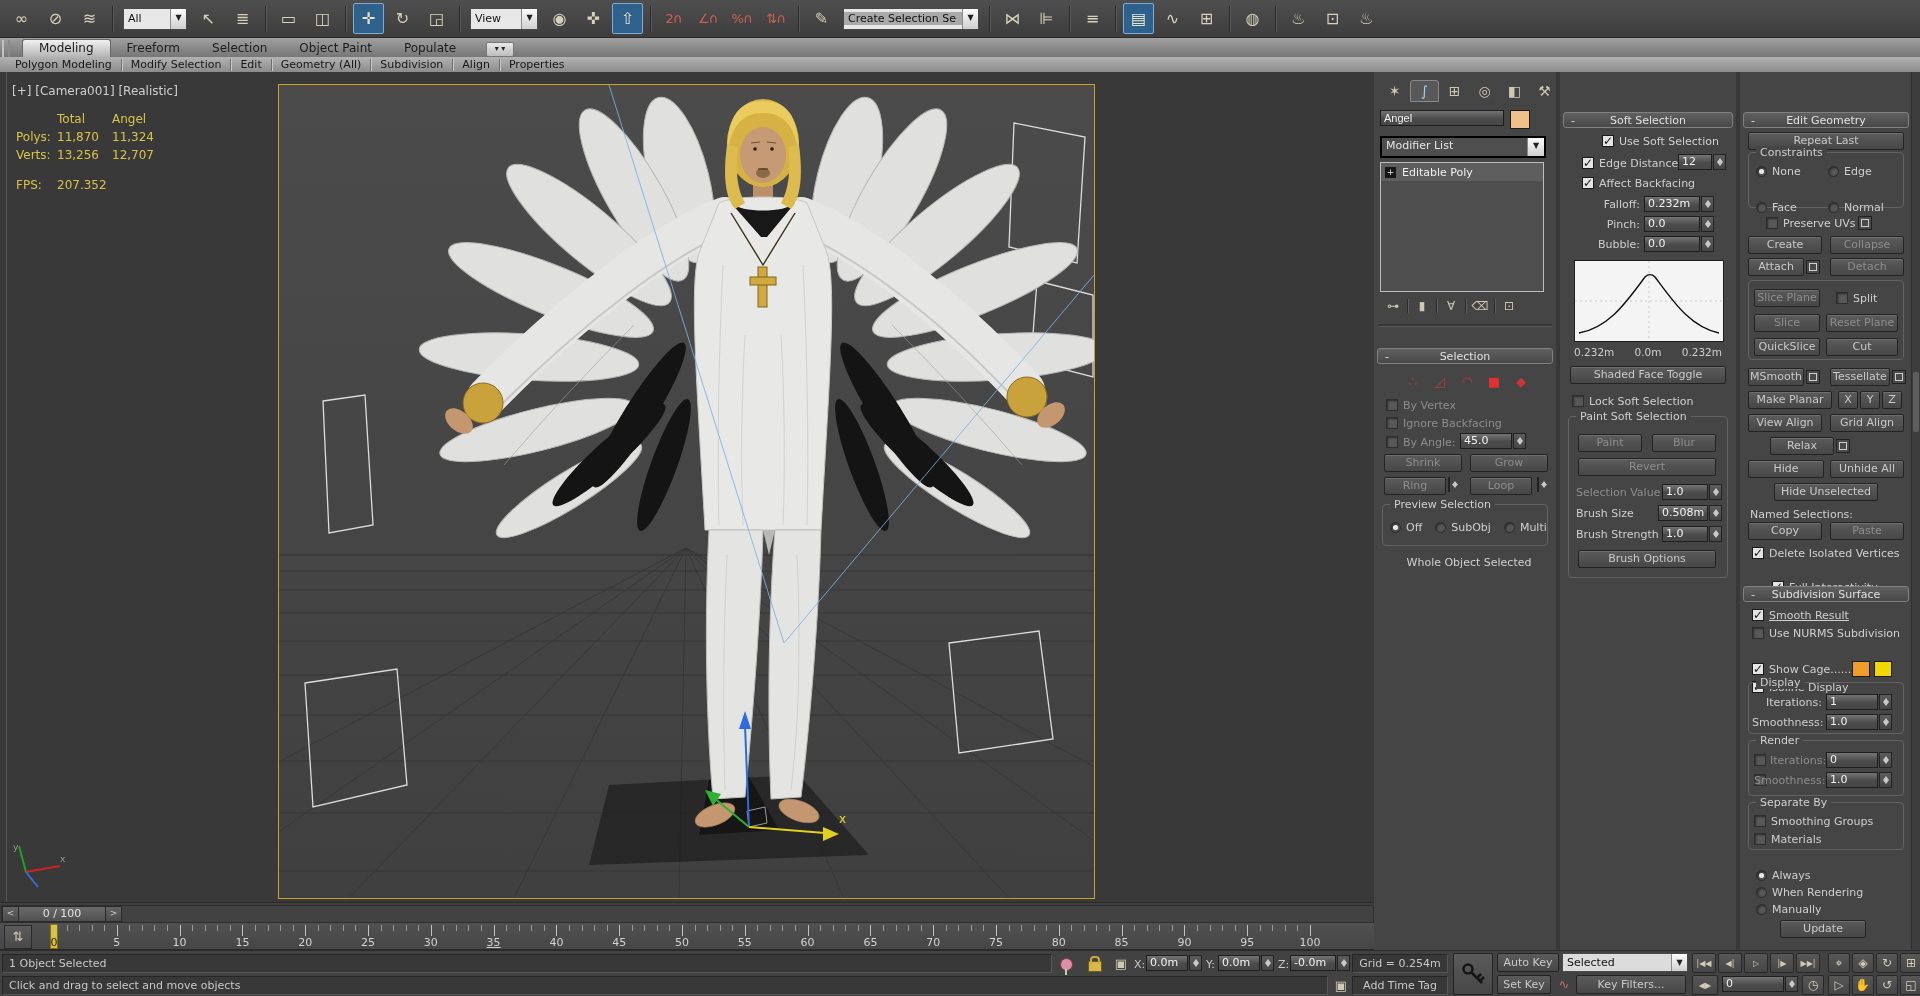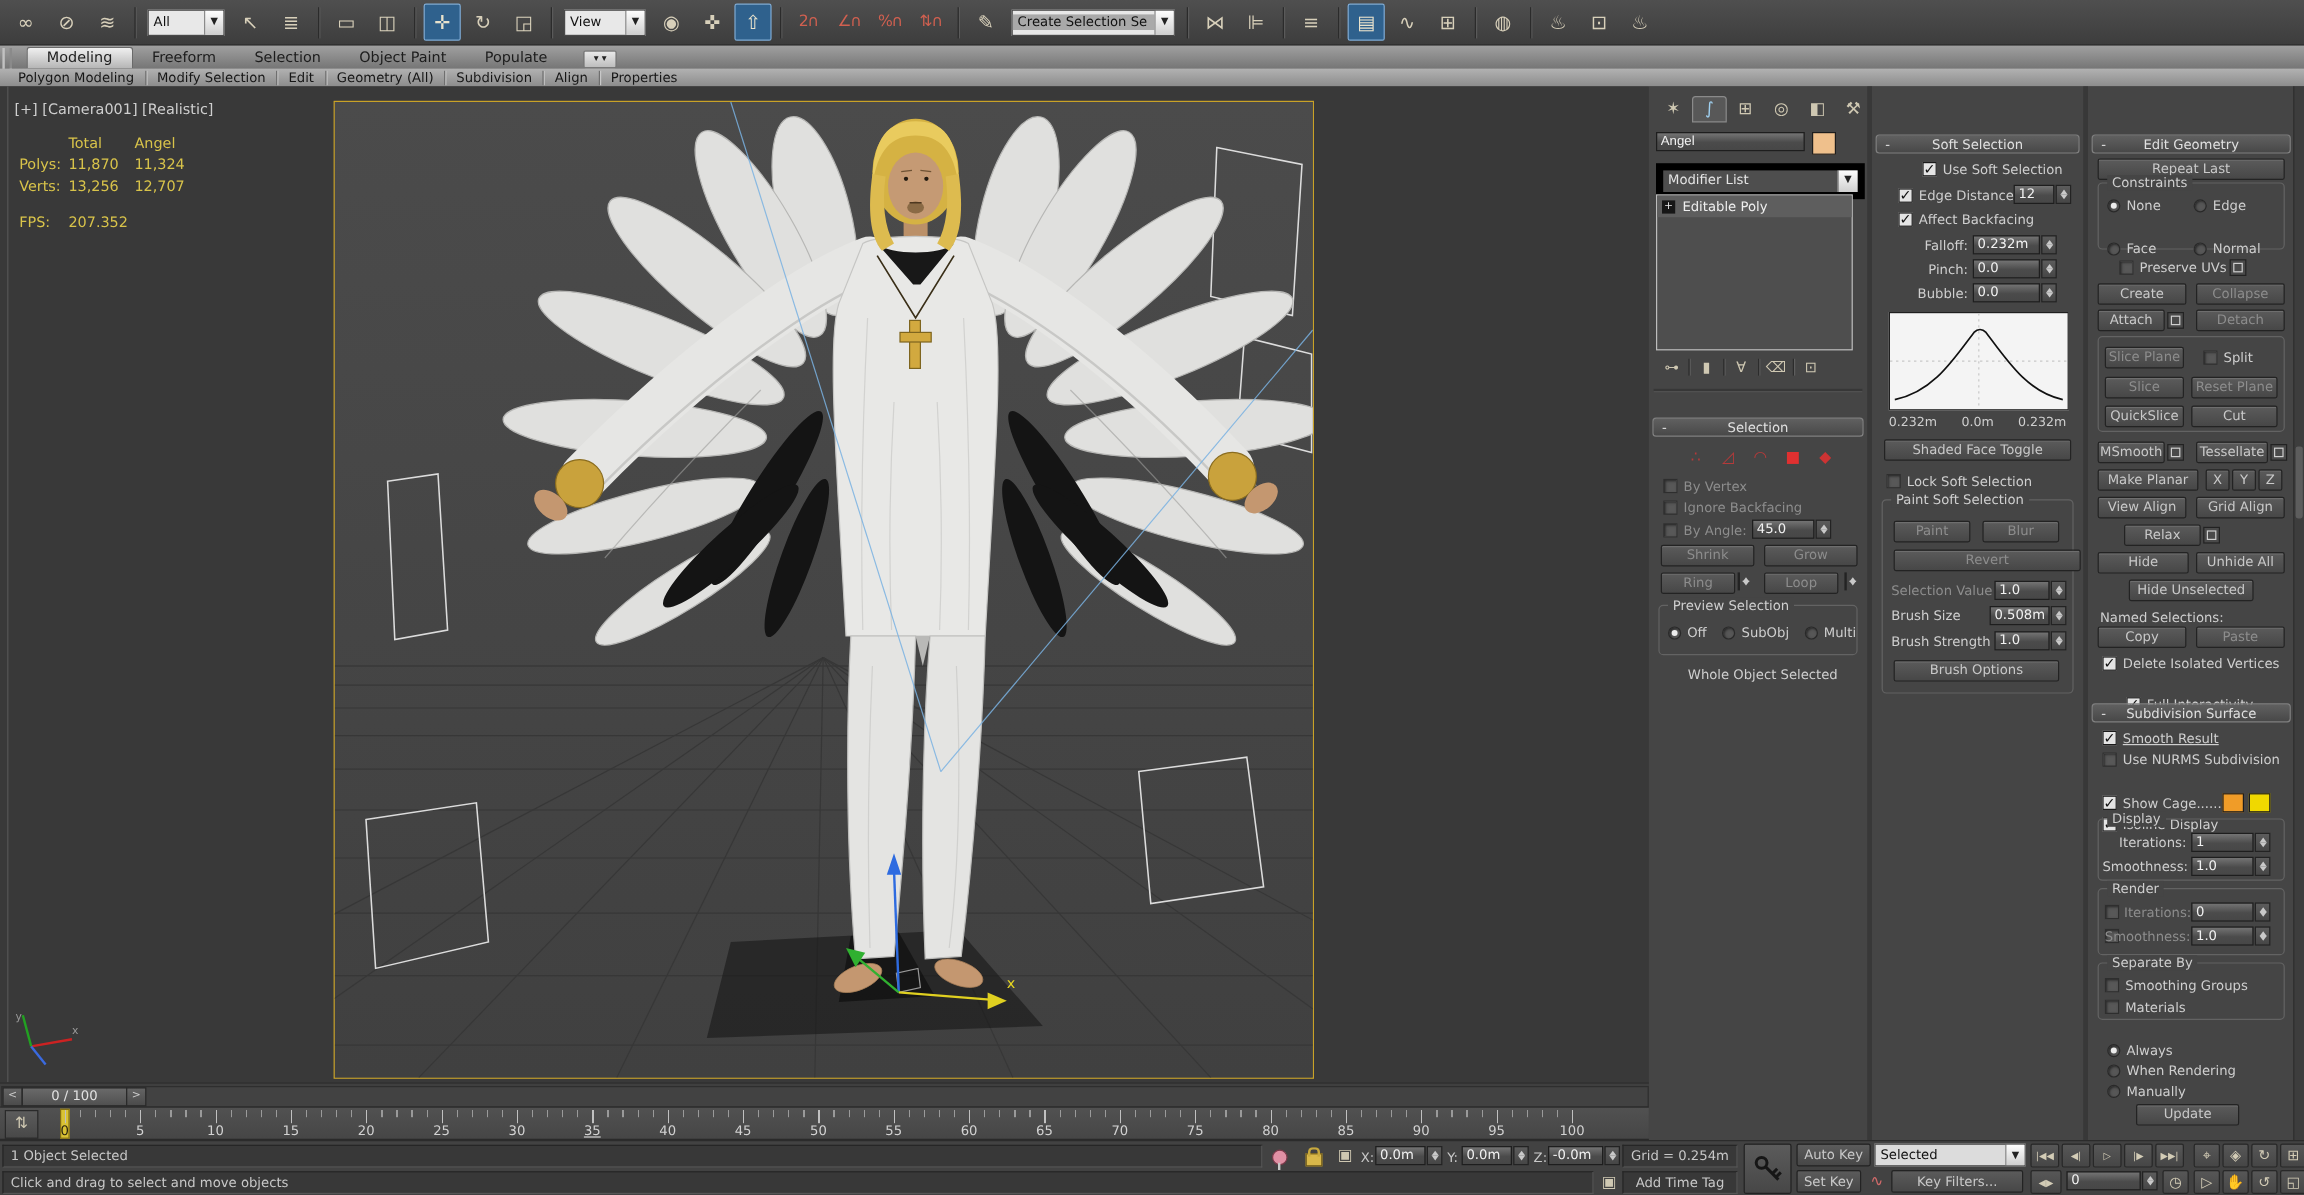--- a/index.html
+++ b/index.html
@@ -388,21 +388,21 @@
       <div id="cmdtabs" class="abs" style="left:6px;top:8px;display:flex;gap:1px;">
           <div class="ctab">✶</div>
           <div class="ctab active">∫</div>
           <div class="ctab">⊞</div>
           <div class="ctab">◎</div>
           <div class="ctab">◧</div>
           <div class="ctab">⚒</div>
         </div>
       <input class="fld abs" style="left: 6px; top: 38px; width: 124px;" readonly="" value="Angel">
       <div class="abs" style="left:136px;top:38px;width:18px;height:17px;background:#efc08c;border:1px solid #1d1d1d;"></div>
-      <div class="abs" style="left:6px;top:64px;width:162px;height:18px;background:#4e4e4e;border:6px solid #000000;display:flex;">
+      <div class="abs" style="left:6px;top:64px;width:162px;height:18px;background:#4e4e4e;border:2px solid #000000;display:flex;">
         <span style="flex:1;line-height:16px;padding-left:4px;color:#e4e4e4;">Modifier List</span>
         <span style="width:16px;background:linear-gradient(#fdfdfd,#cfcfcf);border-left:1px solid #888;color:#222;font-size:8px;text-align:center;line-height:16px;">▼</span>
       </div>
       <div class="abs" style="left:6px;top:90px;width:162px;height:128px;background:#4e4e4e;border:1px solid #bdbdbd;">
         <div style="height:18px;background:#5e5e5e;display:flex;align-items:center;gap:6px;padding-left:4px;">
           <span style="width:11px;height:11px;background:#161616;color:#e8e8e8;font-size:9px;line-height:11px;text-align:center;">+</span>
           <span style="color:#efefef;">Editable Poly</span>
         </div>
       </div>
       <div id="stacktools" class="abs" style="left:8px;top:226px;display:flex;align-items:center;">
@@ -518,21 +518,21 @@
       <div class="btn" style="left:10px;top:294px;width:156px;">Shaded Face Toggle</div>
       <div class="crow" style="left:12px;top:322px;">
           <span class="cb off"></span>
           <span class="lbl">Lock Soft Selection</span>
         </div>
       <div class="grp" style="left:8px;top:344px;width:160px;height:162px;">
         <span class="gt">Paint Soft Selection</span>
       </div>
       <div class="btn dim" style="left:18px;top:362px;width:64px;">Paint</div>
       <div class="btn dim" style="left:92px;top:362px;width:64px;">Blur</div>
-      <div class="btn dim" style="left:18px;top:386px;width:156px;">Revert</div>
+      <div class="btn dim" style="left:18px;top:386px;width:138px;">Revert</div>
       <span class="lbl abs dim" style="left:16px;top:414px;">Selection Value</span>
       <div class="frow" style="left:102px;top:412px;">
           <span class="fld" style="width: 46px;">1.0</span>
           <span class="spin"></span>
         </div>
       <span class="lbl abs" style="left:16px;top:435px;">Brush Size</span>
       <div class="frow" style="left:98px;top:433px;">
           <span class="fld" style="width: 50px;">0.508m</span>
           <span class="spin"></span>
         </div>

